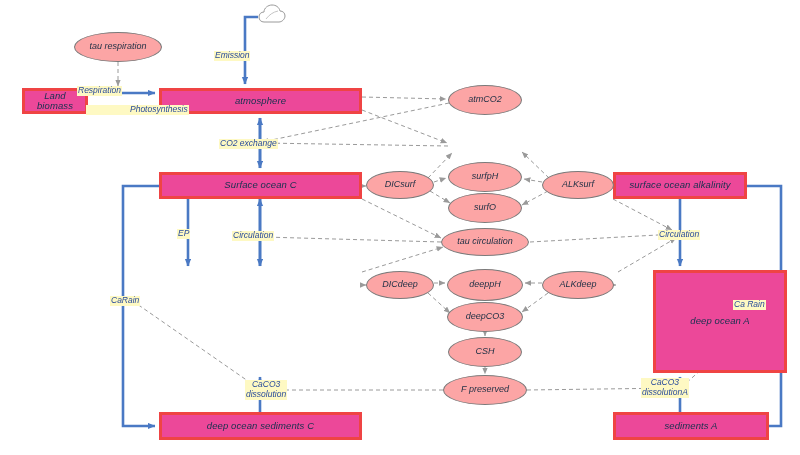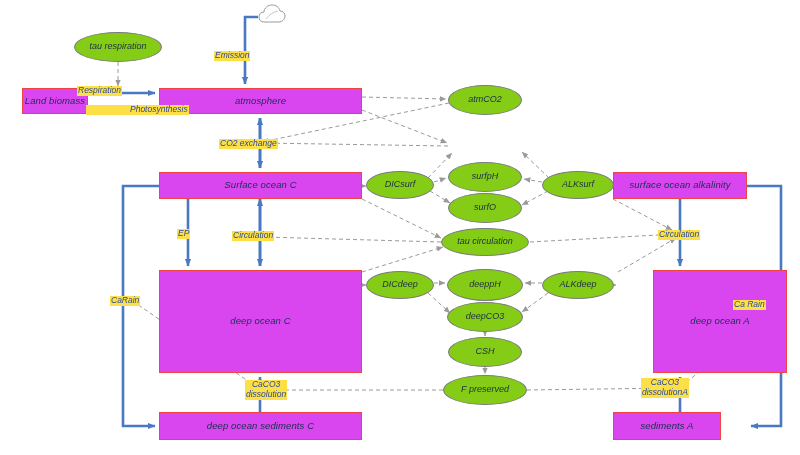--- a/index.html
+++ b/index.html
@@ -28,40 +28,40 @@
     position: absolute;
     box-sizing: border-box;
     display: flex;
     align-items: center;
     justify-content: center;
     text-align: center;
     color: #15314f;
     line-height: 1.1;
   }
   .box {
-    background: #d946ef;
-    border: 1px solid #ef4444;
+    background: #ec4899;
+    border: 3px solid #ef4444;
     font-size: 9.5px;
     font-style: italic;
     letter-spacing: .1px;
   }
   .ellipse {
-    background: #84cc16;
+    background: #fca5a5;
     border: 1px solid #7a7a7a;
     border-radius: 50%;
     font-size: 9px;
     font-style: italic;
     color: #1d2f44;
   }
   .edge-label {
     position: absolute;
     font-size: 8.5px;
     font-style: italic;
     color: #2a4c9b;
-    background: #fde047;
+    background: #fef9c3;
     padding: 0 1px;
     white-space: nowrap;
     line-height: 1.15;
     text-align: center;
   }
 </style>
 </head>
 <body>
 
 <div id="canvas">
@@ -173,33 +173,30 @@
   </div>
 
   <div class="node box" style="left:159px; top:88px; width:203px; height:26px;">
     <span>atmosphere</span>
   </div>
 
   <div class="node box" style="left:613px; top:172px; width:134px; height:27px;">
     <span>surface ocean alkalinity</span>
   </div>
 
-  <div class="node box" style="left:159px; top:270px; width:203px; height:103px;">
-    <span>deep ocean C</span>
-  </div>
 
   <div class="node box" style="left:613px; top:270px; width:134px; height:103px;margin-left:40px;">
     <span>deep ocean A</span>
   </div>
 
   <div class="node box" style="left:159px; top:412px; width:203px; height:28px;">
     <span>deep ocean sediments C</span>
   </div>
 
-  <div class="node box" style="left:613px; top:412px; width:108px; height:28px;">
+  <div class="node box" style="left:613px; top:412px; width:156px; height:28px;">
     <span>sediments A</span>
   </div>
 
   <div class="node ellipse" style="left:74px; top:32px; width:88px; height:30px;">
     <span>tau respiration</span>
   </div>
 
   <div class="node ellipse" style="left:448px; top:85px; width:74px; height:30px;">
     <span>atmCO2</span>
   </div>

